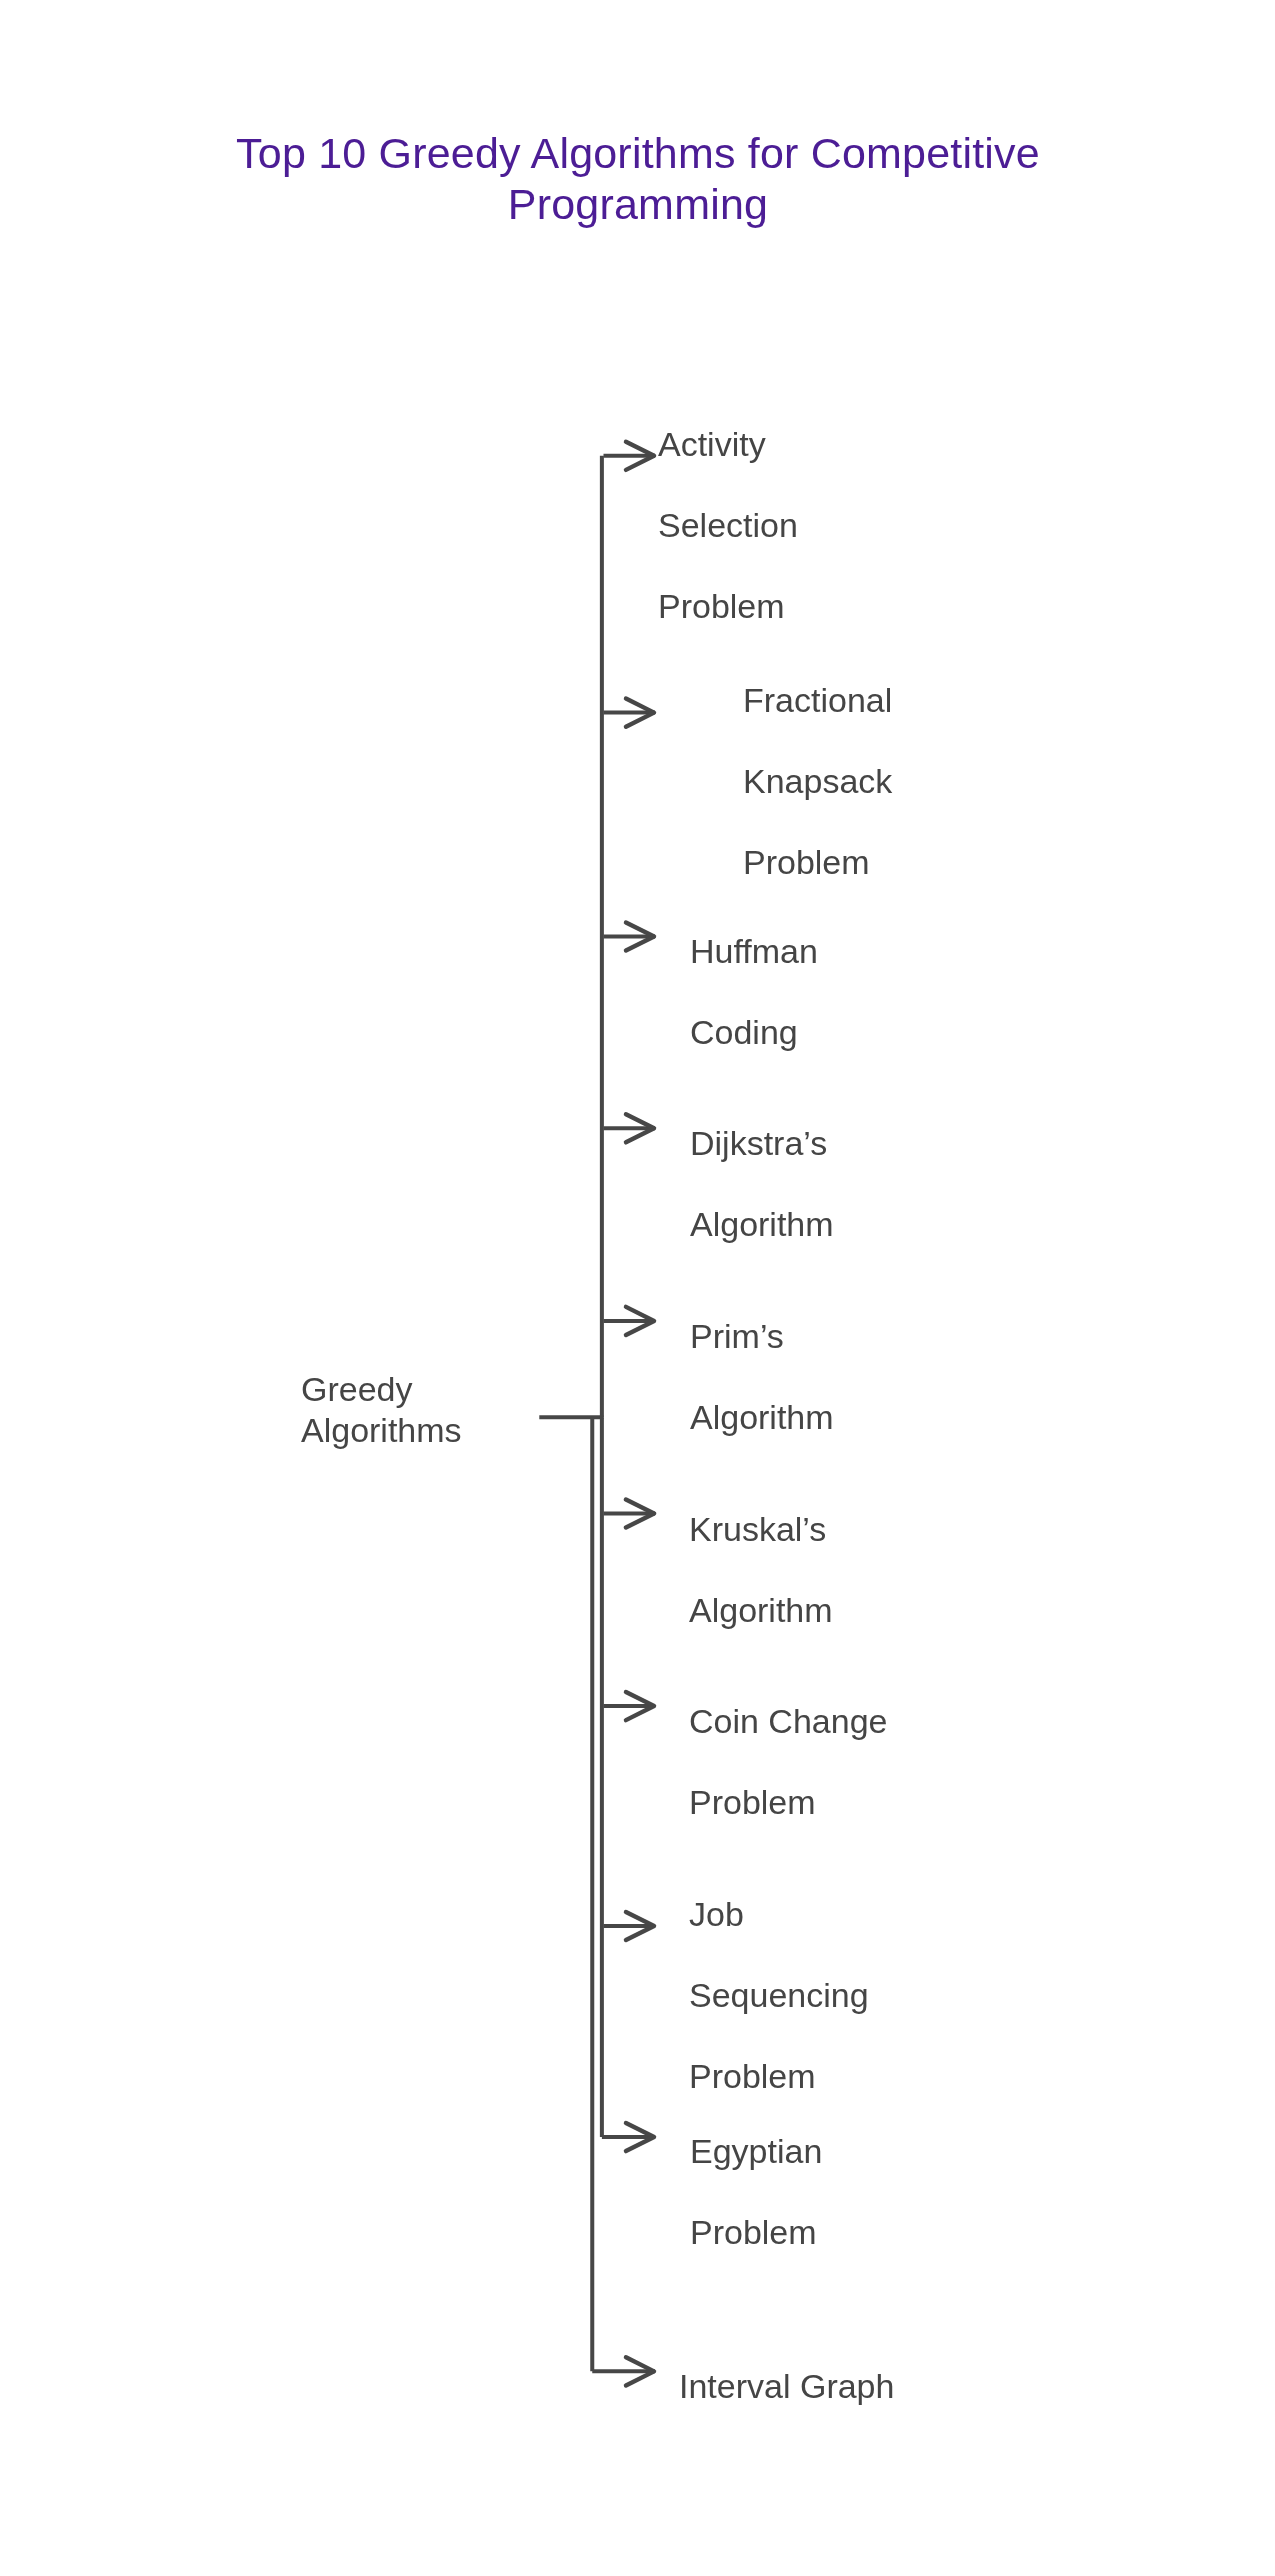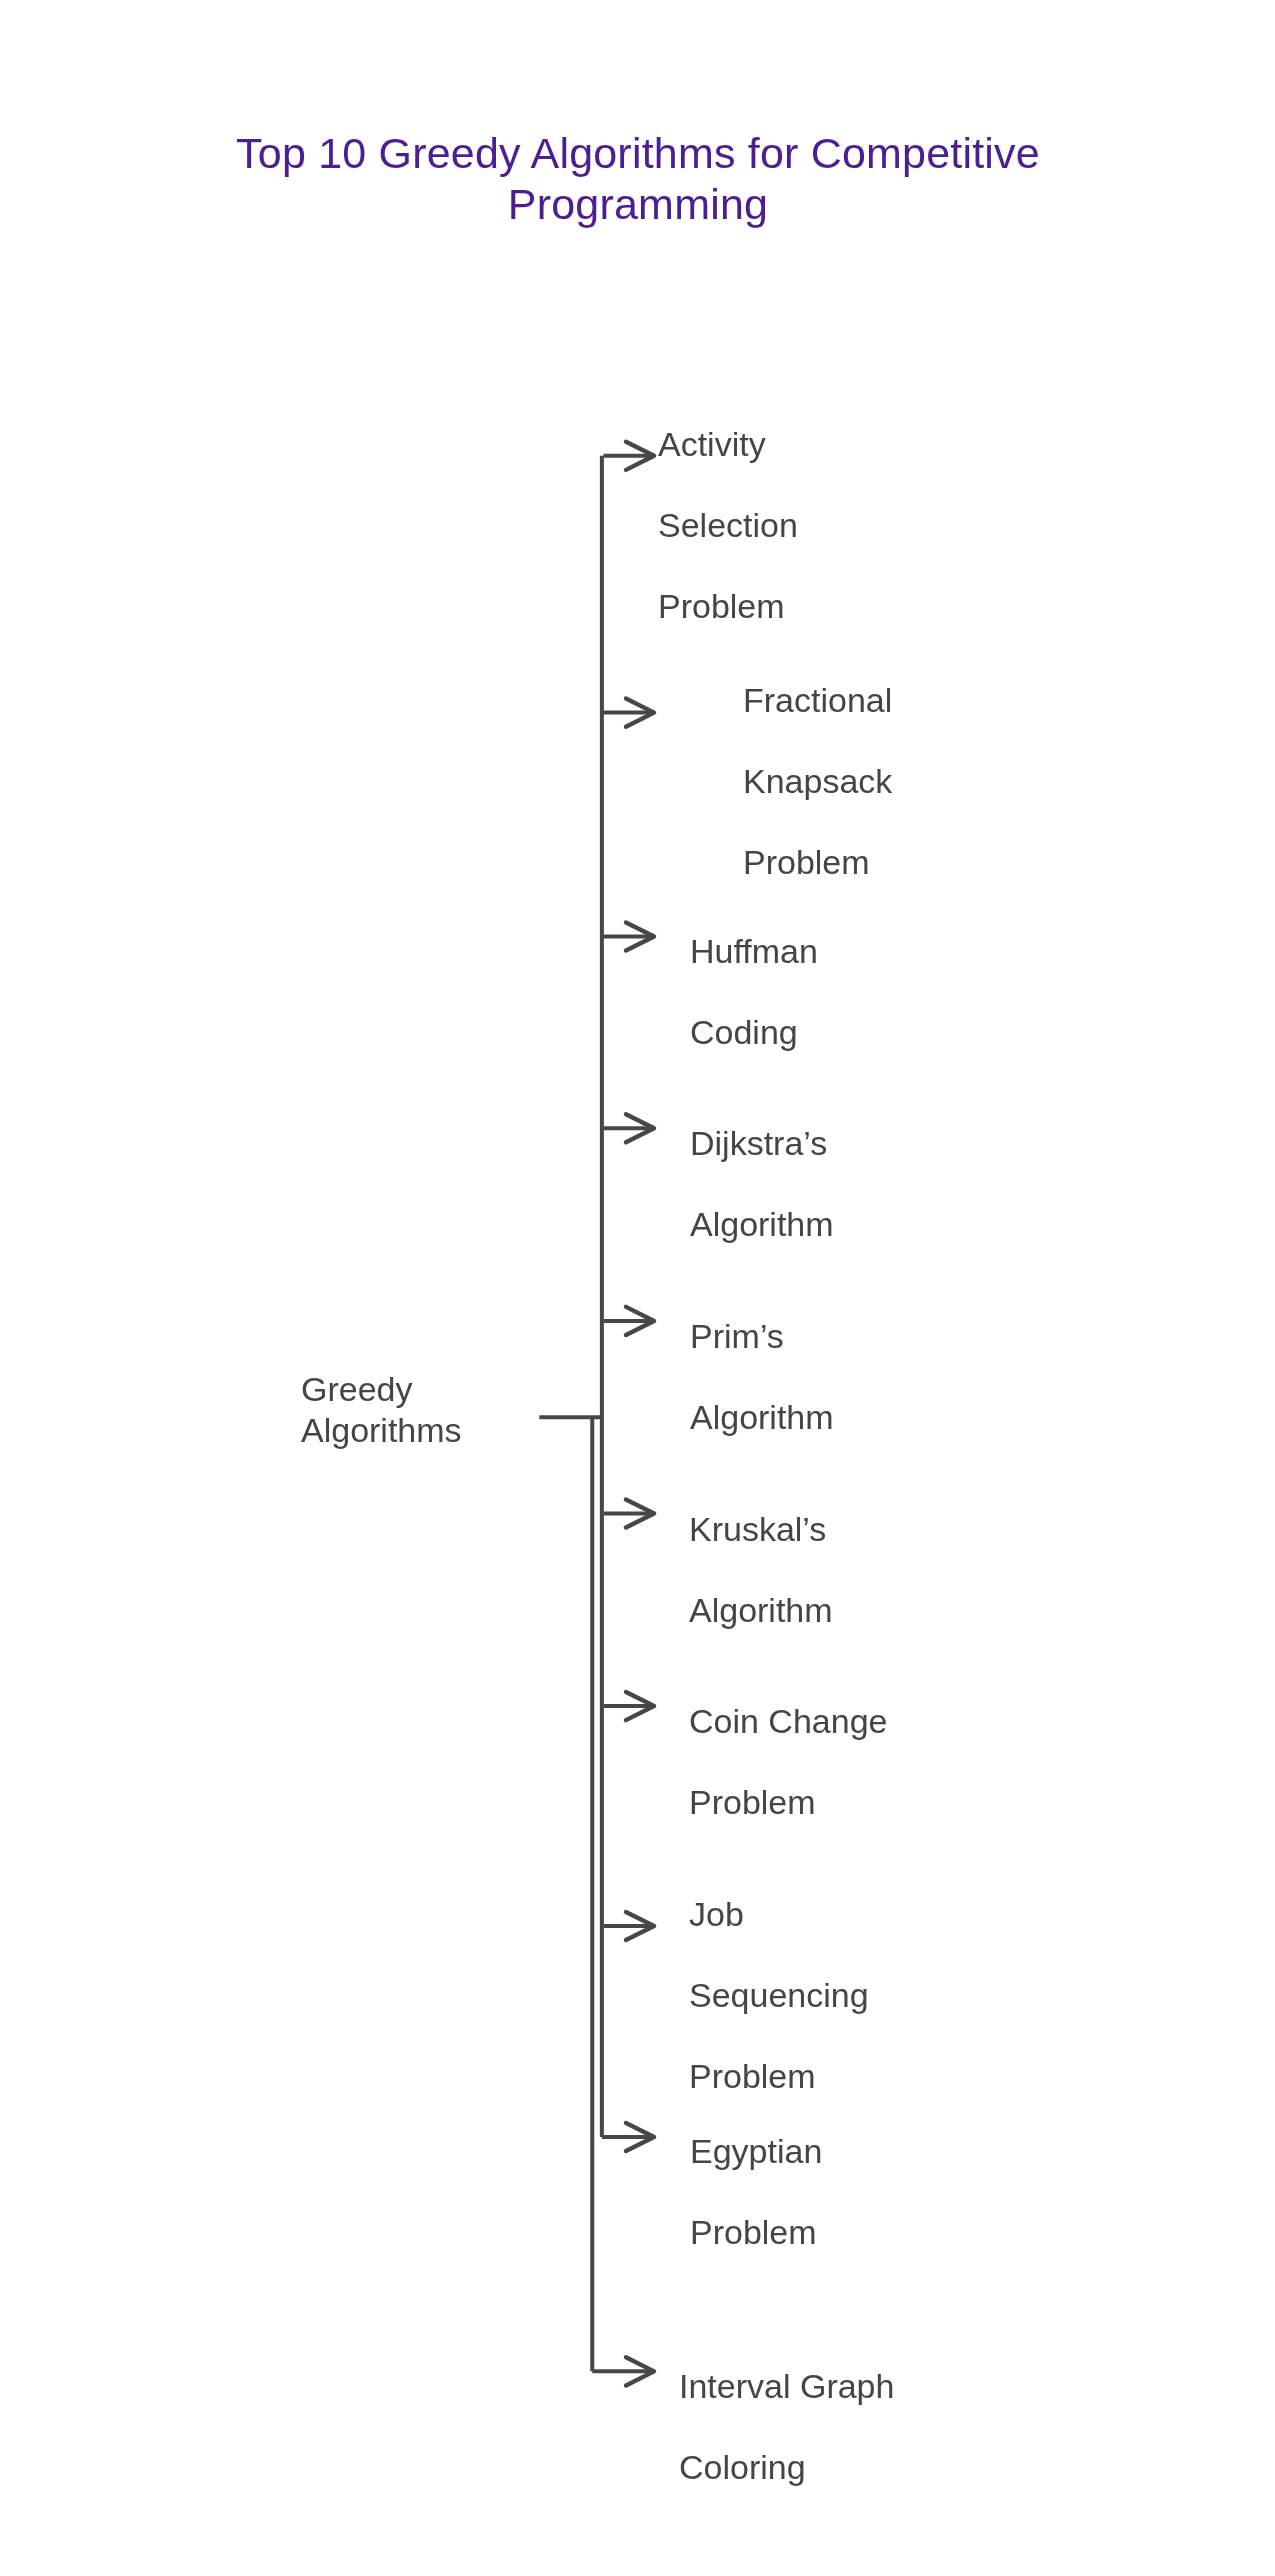--- a/index.html
+++ b/index.html
@@ -173,17 +173,16 @@
     <span class="nline">Problem</span>
   </div>
 
   <div class="leaf-node" style="left:690px; top:2091px; width:265px;">
     <span class="nline">Egyptian</span>
     <span class="nline">Problem</span>
   </div>
 
   <div class="leaf-node" style="left:679px; top:2326px; width:337px;">
     <span class="nline">Interval Graph</span>
-    <span class="nline">Coloring</span>
   </div>
 
 </div>
 
 
 </body></html>

